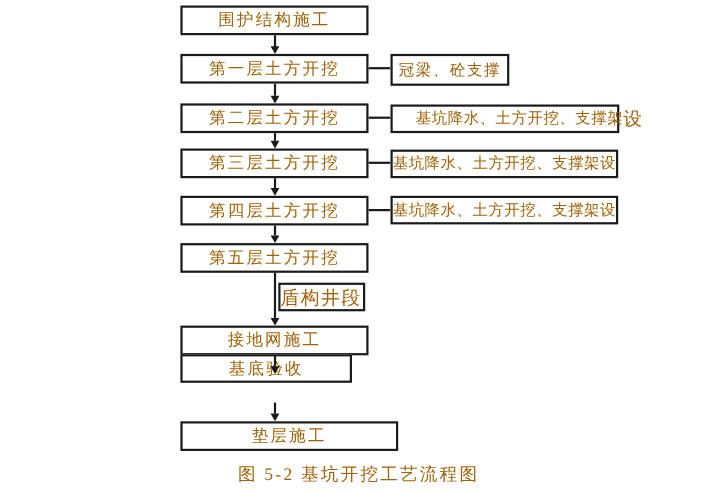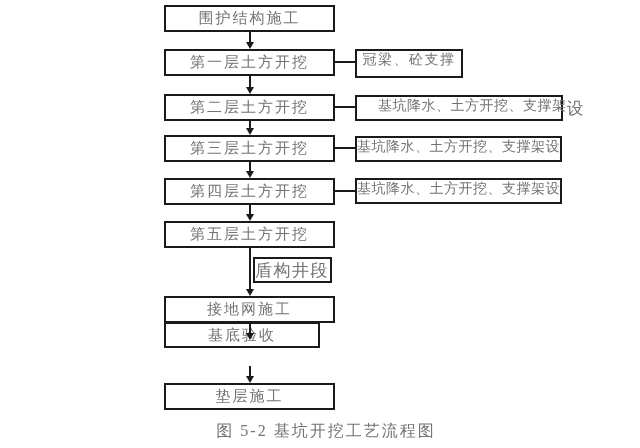--- a/index.html
+++ b/index.html
@@ -7,40 +7,41 @@
     padding: 0;
     background: #ffffff;
     font-family: "Liberation Serif", serif;
   }
   .canvas {
     position: relative;
     width: 640px;
     height: 448px;
     background: #ffffff;
     overflow: hidden;
-    color: #737373;
+    color: #a16207;
   }
   .box {
     position: absolute;
     box-sizing: border-box;
     border: 2px solid #1a1a1a;
     background: #ffffff;
     display: flex;
     align-items: center;
     justify-content: center;
     font-size: 15px;
     letter-spacing: 2px;
     white-space: nowrap;
   }
   .sidebox {
     position: absolute;
     box-sizing: border-box;
     border: 2px solid #1a1a1a;
     background: #ffffff;
     display: flex;
+    align-items: center;
     justify-content: center;
     font-size: 14px;
     letter-spacing: 0.5px;
     white-space: nowrap;
     overflow: visible;
   }
   .sidebox.leftalign {
     justify-content: flex-start;
     padding-left: 21px;
   }
@@ -111,21 +112,21 @@
     </div>
   <div class="box" style="left:164px; top:221px; width:171px; height:27px;">
       <span>第五层土方开挖</span>
     </div>
   <div class="box" style="left:164px; top:296px; width:171px; height:27px;">
       <span>接地网施工</span>
     </div>
   <div class="box" style="left:164px; top:322px; width:156px; height:26px;">
       <span>基底验收</span>
     </div>
-  <div class="box" style="left:164px; top:383px; width:171px; height:27px;">
+  <div class="box" style="left:164px; top:383px; width:198px; height:27px;">
       <span>垫层施工</span>
     </div>
 
   <div>
     <div class="vline" style="left:249px; top:32px; height:11px;"></div>
     <div class="ahead" style="left:246px; top:42px;"></div>
   </div>
   <div>
     <div class="vline" style="left:249px; top:76px; height:11px;"></div>
     <div class="ahead" style="left:246px; top:87px;"></div>

